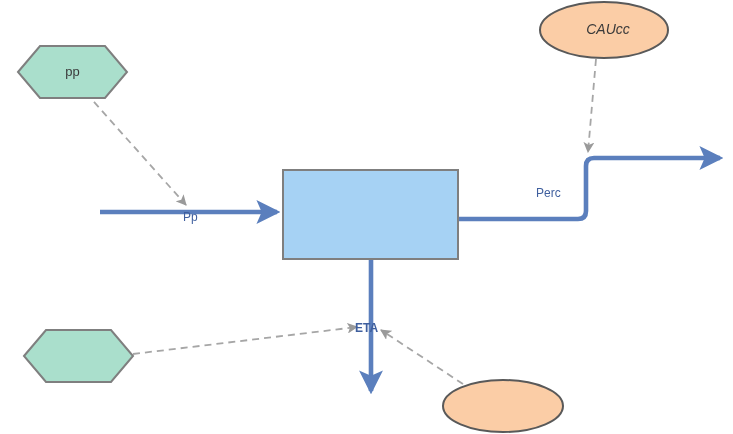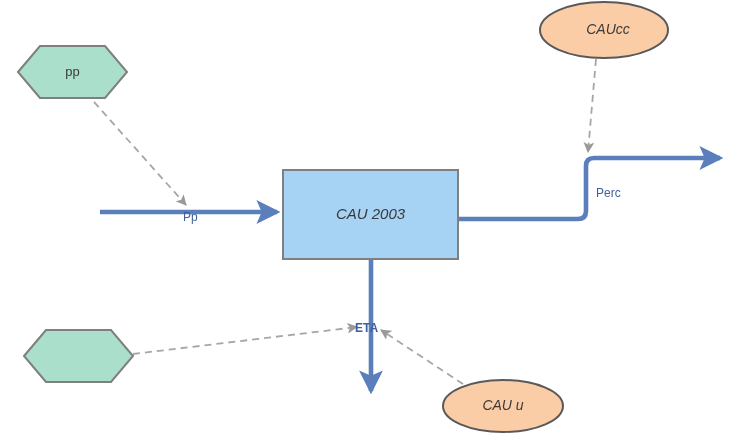--- a/index.html
+++ b/index.html
@@ -111,25 +111,23 @@
     </g>
 
     <g>
       <ellipse cx="503" cy="406" rx="60" ry="26" fill="#fbcda6" stroke="#595959" stroke-width="2"></ellipse>
     </g>
   </svg>
 
   <div class="node-label hex-label" style="left:18px; top:64px; width:109px;">pp</div>
 
 
-  <div class="node-label box-label" style="left:283px; top:205px; width:175px;">CAU 2003</div>
 
   <div class="node-label ellipse-label" style="left:540px; top:21px; width:136px;">CAUcc</div>
 
-  <div class="node-label ellipse-label" style="left:443px; top:397px; width:120px;">CAU u</div>
 
   <div class="flow-label" style="left:183px; top:210px;">Pp</div>
 
-  <div class="flow-label" style="left:596px; top:186px;">Perc</div>
+  <div class="flow-label" style="left:536px; top:186px;">Perc</div>
 
   <div class="flow-label" style="left:355px; top:321px;font-weight:bold;">ETA</div>
 
 </div>
 
 </body></html>

